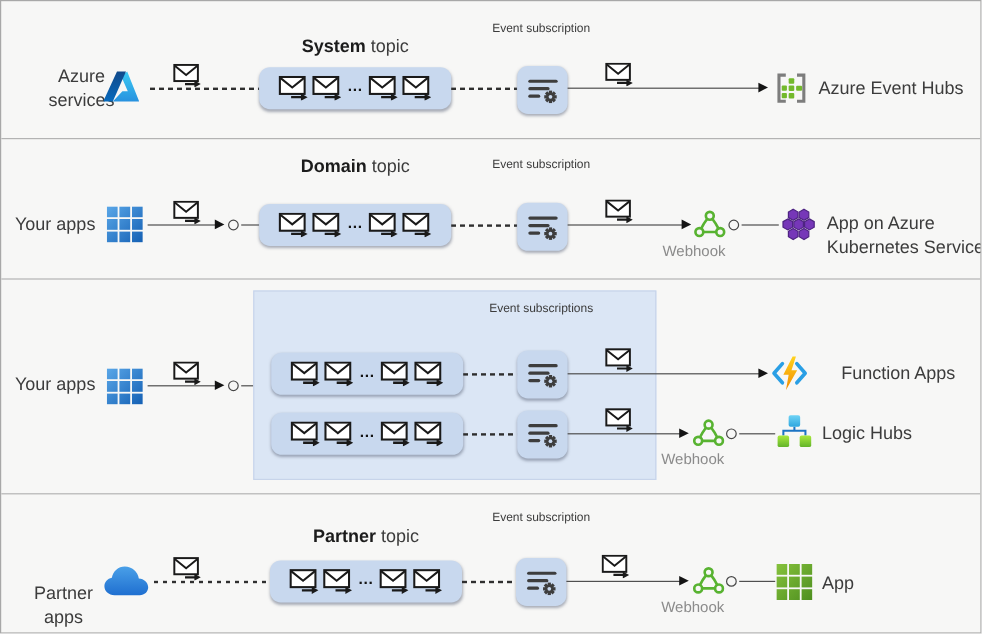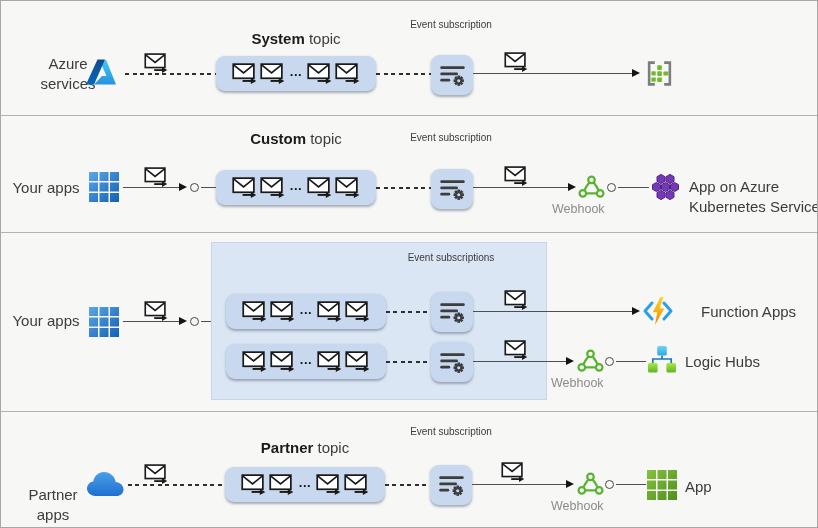--- a/index.html
+++ b/index.html
@@ -227,34 +227,35 @@
   </div>
 
   <div class="ln" style="left:472px;top:72px;width:160px"></div>
   <div class="ah" style="left:631px;top:68px"></div>
   <svg class="env-sm" style="left:503px;top:51px">
       <use href="#sym-env"></use>
     </svg>
   <svg style="position:absolute;left:644px;top:58px" width="29" height="29">
       <use href="#sym-eventhubs"></use>
     </svg>
+  <div class="lbl" style="left:681px;top:63px">Azure Event Hubs</div>
 
   <div class="lbl" style="left:6px;top:177px;width:78px;text-align:center">Your apps</div>
   <svg style="position:absolute;left:88px;top:171px" width="30" height="30">
       <use href="#sym-grid-blue"></use>
     </svg>
   <div class="ln" style="left:122px;top:186px;width:57px"></div>
   <div class="ah" style="left:178px;top:182px"></div>
   <div class="node" style="left:189px;top:182px"></div>
   <div class="ln" style="left:200px;top:186px;width:15px"></div>
   <svg class="env-sm" style="left:143px;top:166px">
       <use href="#sym-env"></use>
     </svg>
 
-  <div class="toplabel" style="left:215px;top:129px;width:160px"><b>Custom</b><span> topic</span></div>
+  <div class="toplabel" style="left:215px;top:129px;width:160px"><b>Domain</b><span> topic</span></div>
   <div class="topic" style="left:215px;top:169px">
     <svg class="env-bx">
         <use href="#sym-env"></use>
       </svg>
     <svg class="env-bx">
         <use href="#sym-env"></use>
       </svg>
     <span class="dots">...</span>
     <svg class="env-bx">
         <use href="#sym-env"></use>

